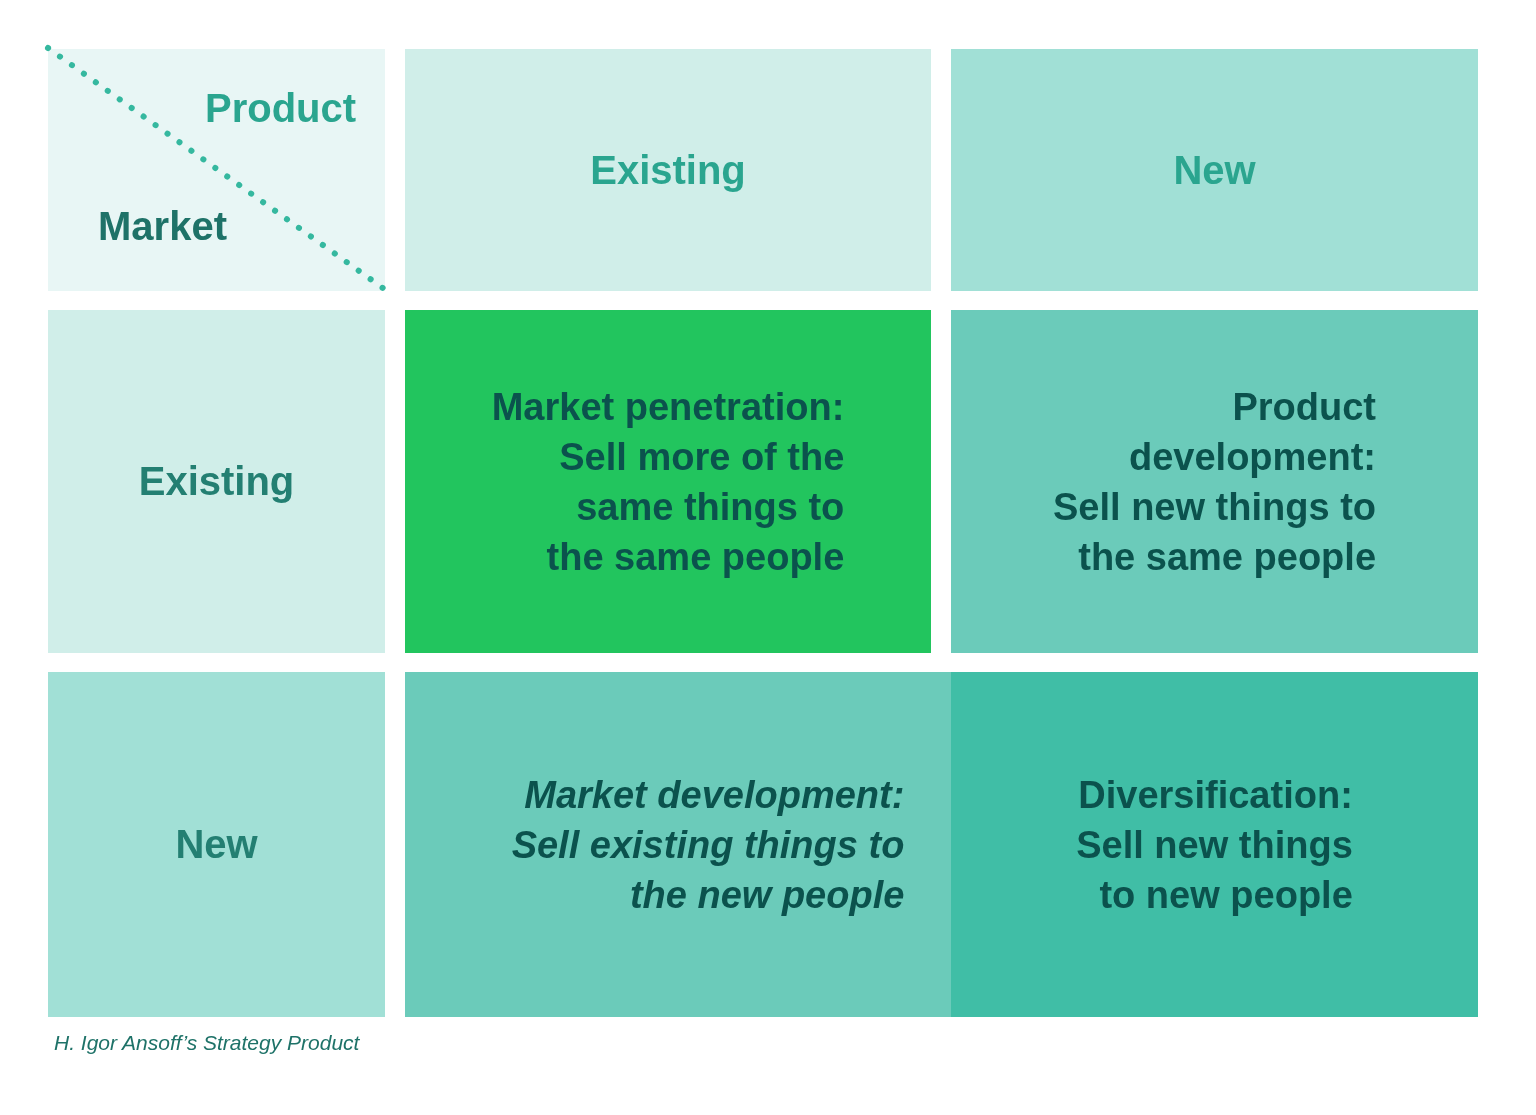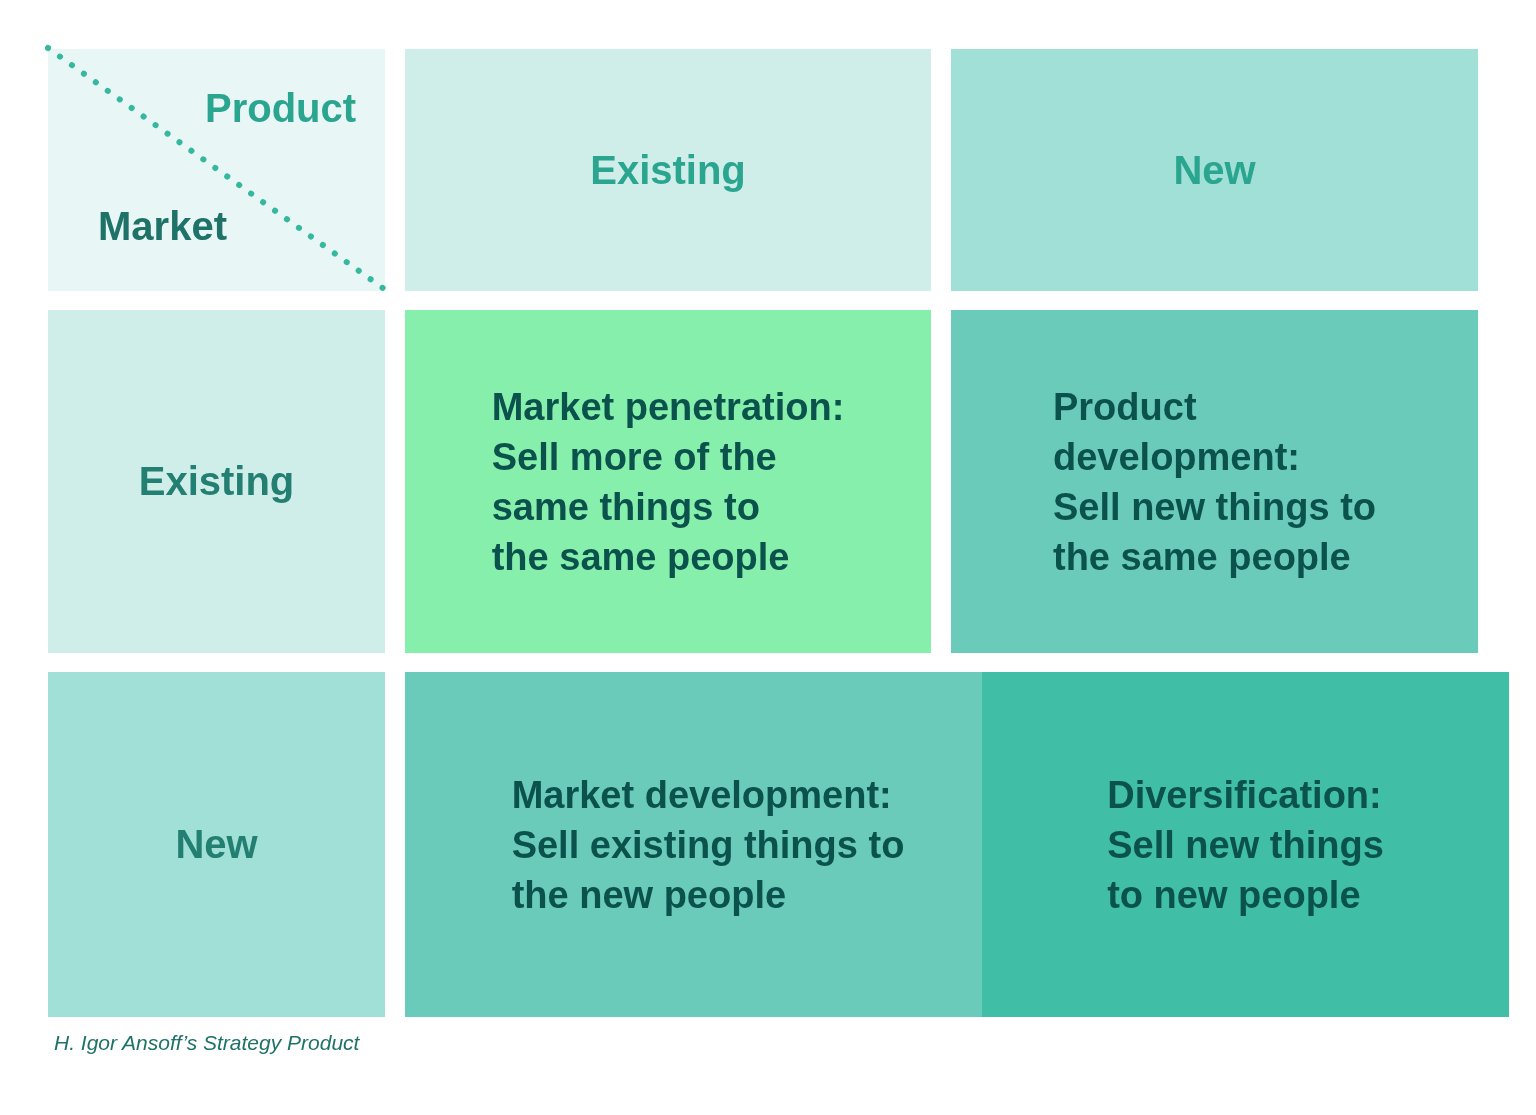--- a/index.html
+++ b/index.html
@@ -1,19 +1,19 @@
 <!DOCTYPE html>
 <html><head>
   <meta charset="utf-8">
   <style>
     html, body { margin: 0; padding: 0; background: #ffffff; }
     body { width: 1536px; height: 1115px; position: relative; overflow: hidden;
            font-family: "Liberation Sans", "DejaVu Sans", sans-serif; }
     .cell { position: absolute; display: flex; align-items: center; justify-content: center;
-            text-align: left; box-sizing: border-box; }
+            text-align: right; box-sizing: border-box; }
     .hdr { font-weight: bold; font-size: 40px; color: #2aa58f; }
     .rowhdr { font-weight: bold; font-size: 40px; color: #237f72; }
     .body-text { font-weight: bold; font-size: 38px; line-height: 50px; color: #0b524d; white-space: pre-line; }
     #corner-cell { background: #e8f6f5; }
     #corner-product { position: absolute; left: 205px; top: 86px; font-weight: bold; font-size: 40px; color: #2aa58f; }
     #corner-market { position: absolute; left: 98px; top: 204px; font-weight: bold; font-size: 40px; color: #1e7268; }
     #diag { position: absolute; left: 0; top: 0; }
     #caption { position: absolute; left: 54px; top: 1031px; font-style: italic; font-size: 21px; color: #1e7268; }
   </style>
 </head>
@@ -33,36 +33,36 @@
   <span>New</span>
 </div>
 
 <div class="cell rowhdr" style="left:48px;top:310px;width:337px;height:343px;background:#d0eee9;">
   <span>Existing</span>
 </div>
 <div class="cell rowhdr" style="left:48px;top:672px;width:337px;height:345px;background:#a1e0d6;">
   <span>New</span>
 </div>
 
-<div class="cell" style="left:405px;top:310px;width:526px;height:343px;background:#86efac;">
+<div class="cell" style="left:405px;top:310px;width:526px;height:343px;background:#22c55e;">
   <span class="body-text">Market penetration:
 Sell more of the
 same things to
 the same people</span>
 </div>
 <div class="cell" style="left:951px;top:310px;width:527px;height:343px;background:#6bcbba;">
   <span class="body-text">Product
 development:
 Sell new things to
 the same people</span>
 </div>
-<div class="cell" style="left:405px;top:672px;width:606px;height:345px;background:#6bcbba;">
+<div class="cell" style="left:405px;top:672px;width:606px;height:345px;background:#6bcbba;font-style:italic;">
   <span class="body-text">Market development:
 Sell existing things to
 the new people</span>
 </div>
-<div class="cell" style="left:951px;top:672px;width:527px;height:345px;background:#40bea6;margin-left:31px;">
+<div class="cell" style="left:951px;top:672px;width:527px;height:345px;background:#40bea6;">
   <span class="body-text">Diversification:
 Sell new things
 to new people</span>
 </div>
 
 <div id="caption">H. Igor Ansoff’s Strategy Product</div>
 
 </body></html>

